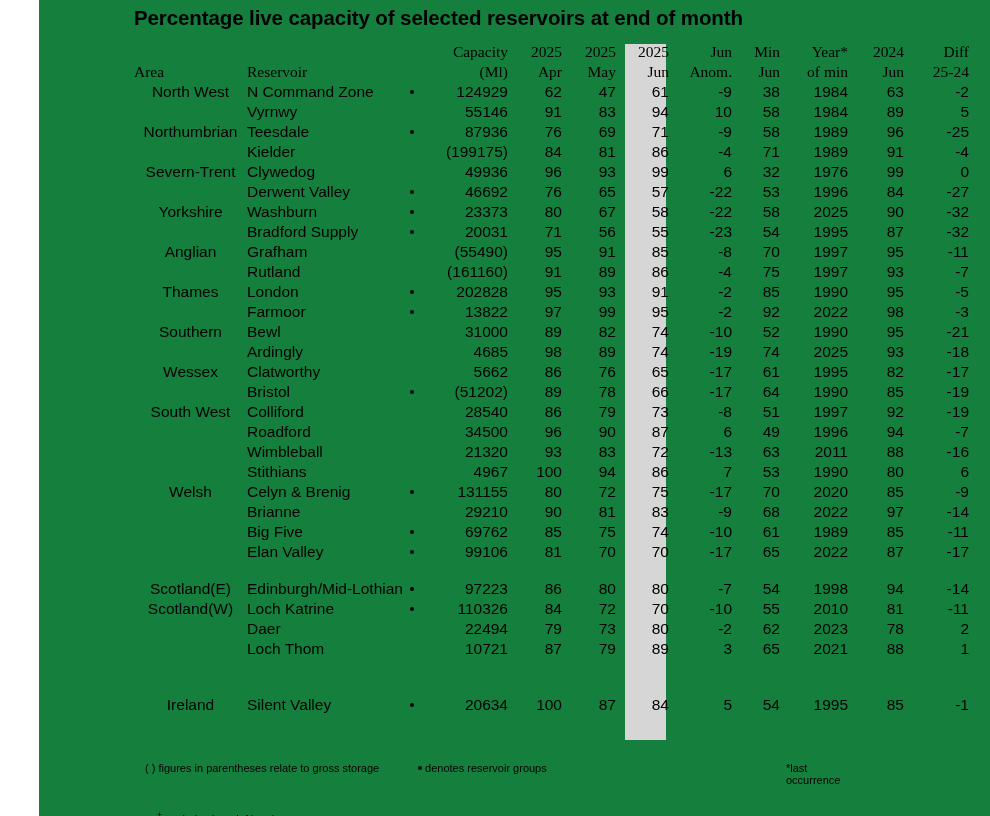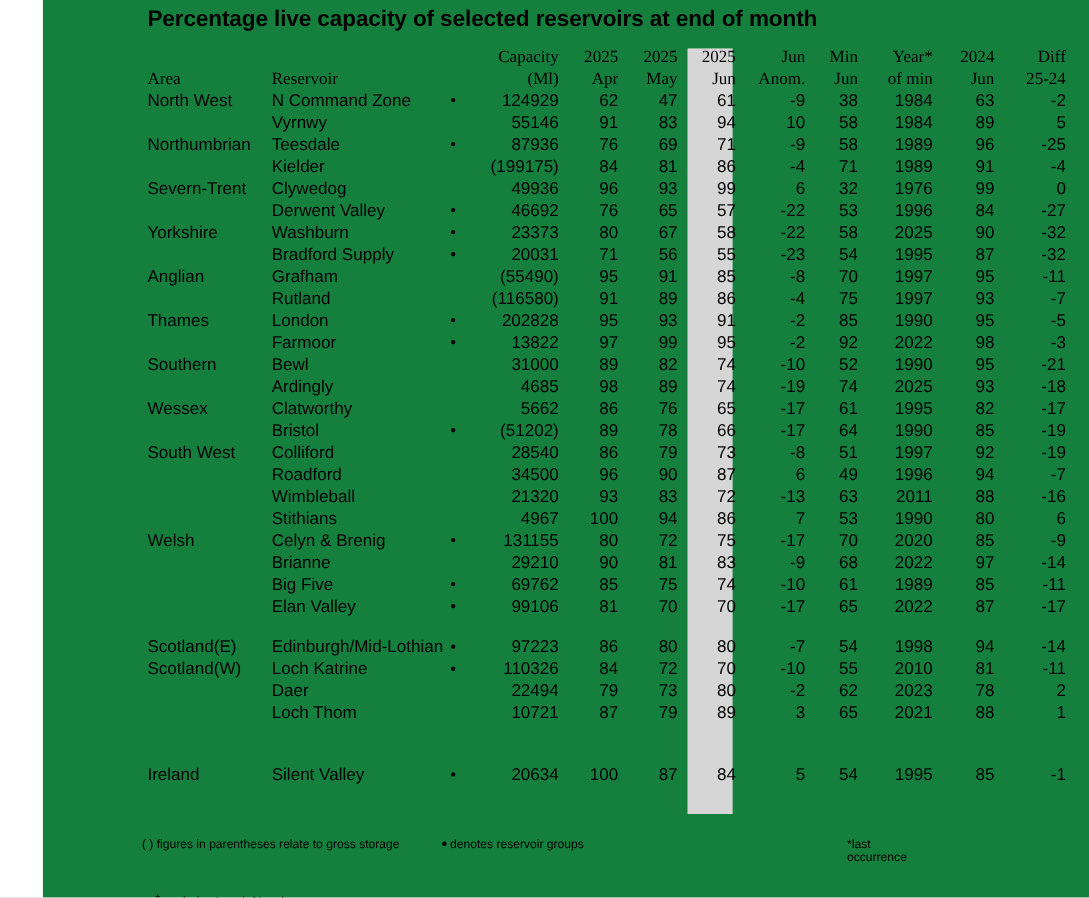--- a/index.html
+++ b/index.html
@@ -87,21 +87,21 @@
   thead td {
     font-weight: bold;
     font-size: 15.5px;
     line-height: 19px;
     height: 19px;
     font-family: Liberation Serif, serif;
   }
   td.num { text-align: right; padding-right: 10px; }
   td.numj { text-align: right; padding-right: 14px; }
   td.dot { text-align: center; }
-  td.area { text-align: left; }
+  td.area { text-align: center; }
   td.res  { text-align: left; }
   td.cap  { text-align: right; padding-right: 9px; }
 
   .hdr-area { text-align: left; }
   .hdr-res  { text-align: left; }
 
   
   tr.spacer td { height: 17px; line-height: 17px; }
   tr.spacer-lg td { height: 19px; line-height: 19px; }
 
@@ -110,21 +110,21 @@
     width: 4px;
     height: 4px;
     background: #000;
     border-radius: 50%;
     vertical-align: 3px;
   }
 
   
   #footnotes {
     position: absolute;
-    left: 0;
+    left: 16px;
     top: 762px;
     width: 800px;
     font-size: 11px;
     text-decoration: underline;
   }
   .fn-row { position: relative; height: 24px; }
   #fn-paren  { position: absolute; left: 90px;  top: 0; }
   #fn-dot    { position: absolute; left: 363px; top: 0; }
   #fn-dot .dotglyph { vertical-align: 2px; }
   #fn-star   { position: absolute; left: 731px; top: 0; }
@@ -335,21 +335,21 @@
             <td class="num">1997</td>
             <td class="num">95</td>
             <td class="num">-11</td>
             <td></td>
           </tr>
           <tr>
             <td></td>
             <td class="area"></td>
             <td class="res">Rutland</td>
             <td class="dot"></td>
-            <td class="cap">(116580)</td>
+            <td class="cap">(161160)</td>
             <td class="num">91</td>
             <td class="num">89</td>
             <td class="numj">86</td>
             <td class="num">-4</td>
             <td class="num">75</td>
             <td class="num">1997</td>
             <td class="num">93</td>
             <td class="num">-7</td>
             <td></td>
           </tr>

